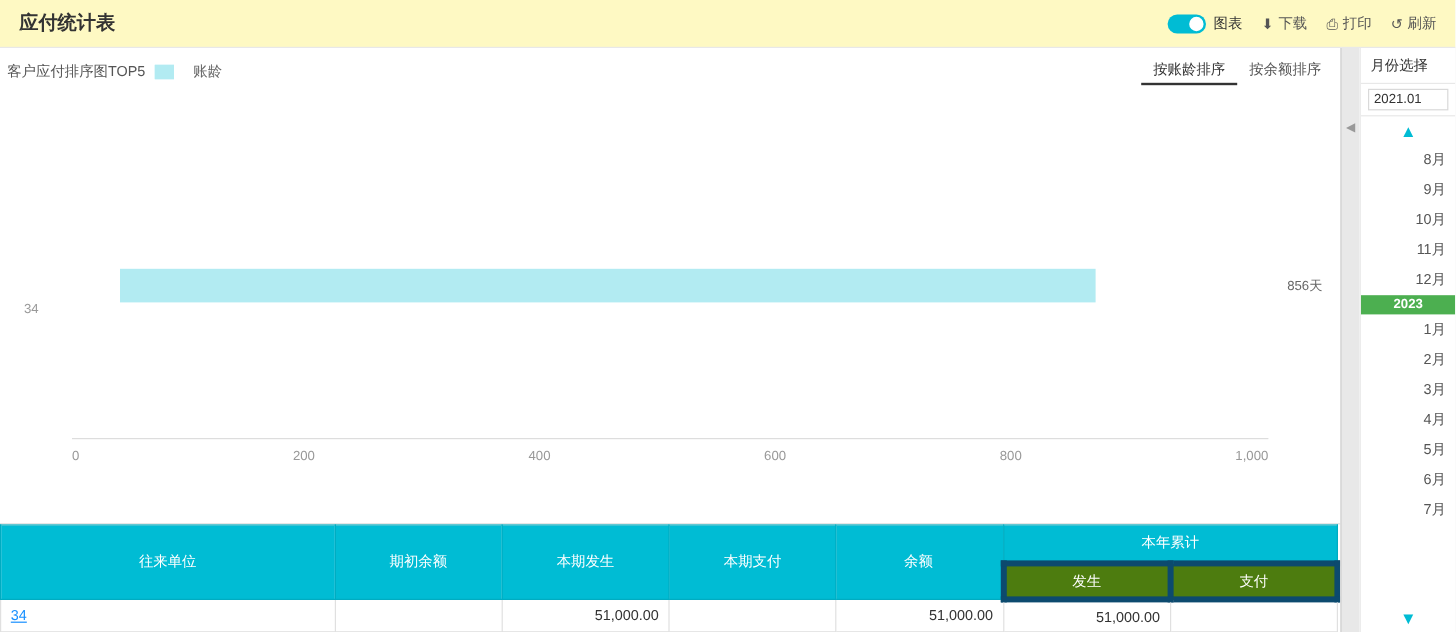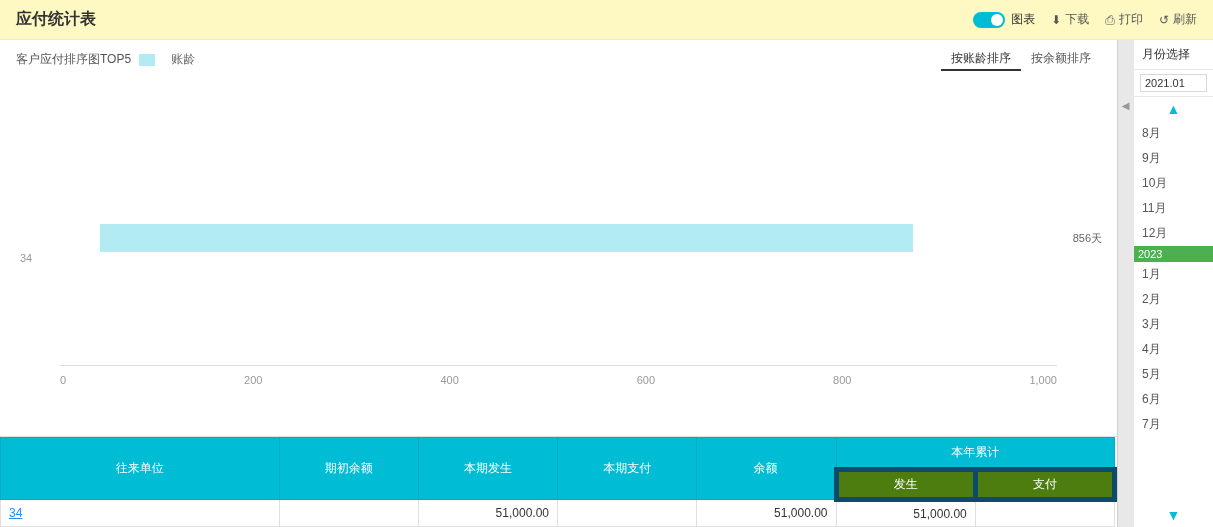--- a/index.html
+++ b/index.html
@@ -13,21 +13,21 @@
     .header-actions { display: flex; align-items: center; gap: 16px; }
     .toggle-wrap { display: flex; align-items: center; gap: 6px; }
     .toggle-switch { width: 32px; height: 16px; background: #00bcd4; border-radius: 8px; position: relative; cursor: pointer; }
     .toggle-switch::after { content: ''; position: absolute; width: 12px; height: 12px; background: #fff; border-radius: 50%; top: 2px; right: 2px; }
     .action-btn { display: flex; align-items: center; gap: 4px; cursor: pointer; color: #555; font-size: 12px; }
     
     
     .chart-section { flex: 1; display: flex; flex-direction: column; overflow: hidden; }
     
     
-    .chart-header { display: flex; align-items: center; justify-content: space-between; padding: 8px 16px; }
+    .chart-header { display: flex; align-items: center; justify-content: space-between; padding: 8px 6px; }
     .chart-legend { display: flex; align-items: center; gap: 8px; }
     .legend-item { display: flex; align-items: center; gap: 16px; font-size: 12px; color: #666; }
     .legend-color { width: 16px; height: 12px; background: #b2ebf2; border: 1px solid #b2ebf2; }
     .sort-btns { display: flex; gap: 0; }
     .sort-btn { padding: 2px 10px; border: none; background: none; cursor: pointer; color: #555; font-size: 12px; border-bottom: 2px solid transparent; }
     .sort-btn.active { color: #333; border-bottom: 2px solid #333; }
     
     
     .table-section { background: #fff; border-top: 1px solid #e0e0e0; }
     table { width: 100%; border-collapse: collapse; }
@@ -37,22 +37,22 @@
     .table-data-row td:first-child { text-align: left; color: #1890ff; cursor: pointer; }
     td.empty { background: #fff; }
     
     
     .sidebar { width: 80px; background: #fff; border-left: 1px solid #e8e8e8; display: flex; flex-direction: column; overflow: hidden; }
     .sidebar-title { font-size: 12px; color: #333; padding: 6px 8px; border-bottom: 1px solid #e8e8e8; white-space: nowrap; font-weight: 500; }
     .sidebar-year-input { padding: 4px 6px; border-bottom: 1px solid #e8e8e8; }
     .sidebar-year-input input { width: 100%; border: 1px solid #d9d9d9; padding: 2px 4px; font-size: 11px; color: #333; }
     .sidebar-nav-btn { text-align: center; padding: 4px; cursor: pointer; color: #00bcd4; font-size: 14px; }
     .month-list { flex: 1; overflow-y: auto; }
-    .month-item { padding: 4px 8px; font-size: 12px; color: #555; cursor: pointer; text-align: left; }
-    .month-item.year-marker { background: #4caf50; color: #fff; font-weight: normal; padding: 2px 4px; font-size: 11px; }
+    .month-item { padding: 4px 8px; font-size: 12px; color: #555; cursor: pointer; text-align: right; }
+    .month-item.year-marker { background: #4caf50; color: #fff; font-weight: bold; padding: 2px 4px; font-size: 11px; text-align: center; }
     
     .sidebar-wrapper { display: flex; }
     
     
     .panel-toggle { width: 16px; background: #e8e8e8; display: flex; align-items: flex-start; justify-content: center; padding-top: 60px; cursor: pointer; border-left: 1px solid #d0d0d0; }
   </style>
 </head>
 <body>
 
 <div class="app-container">

